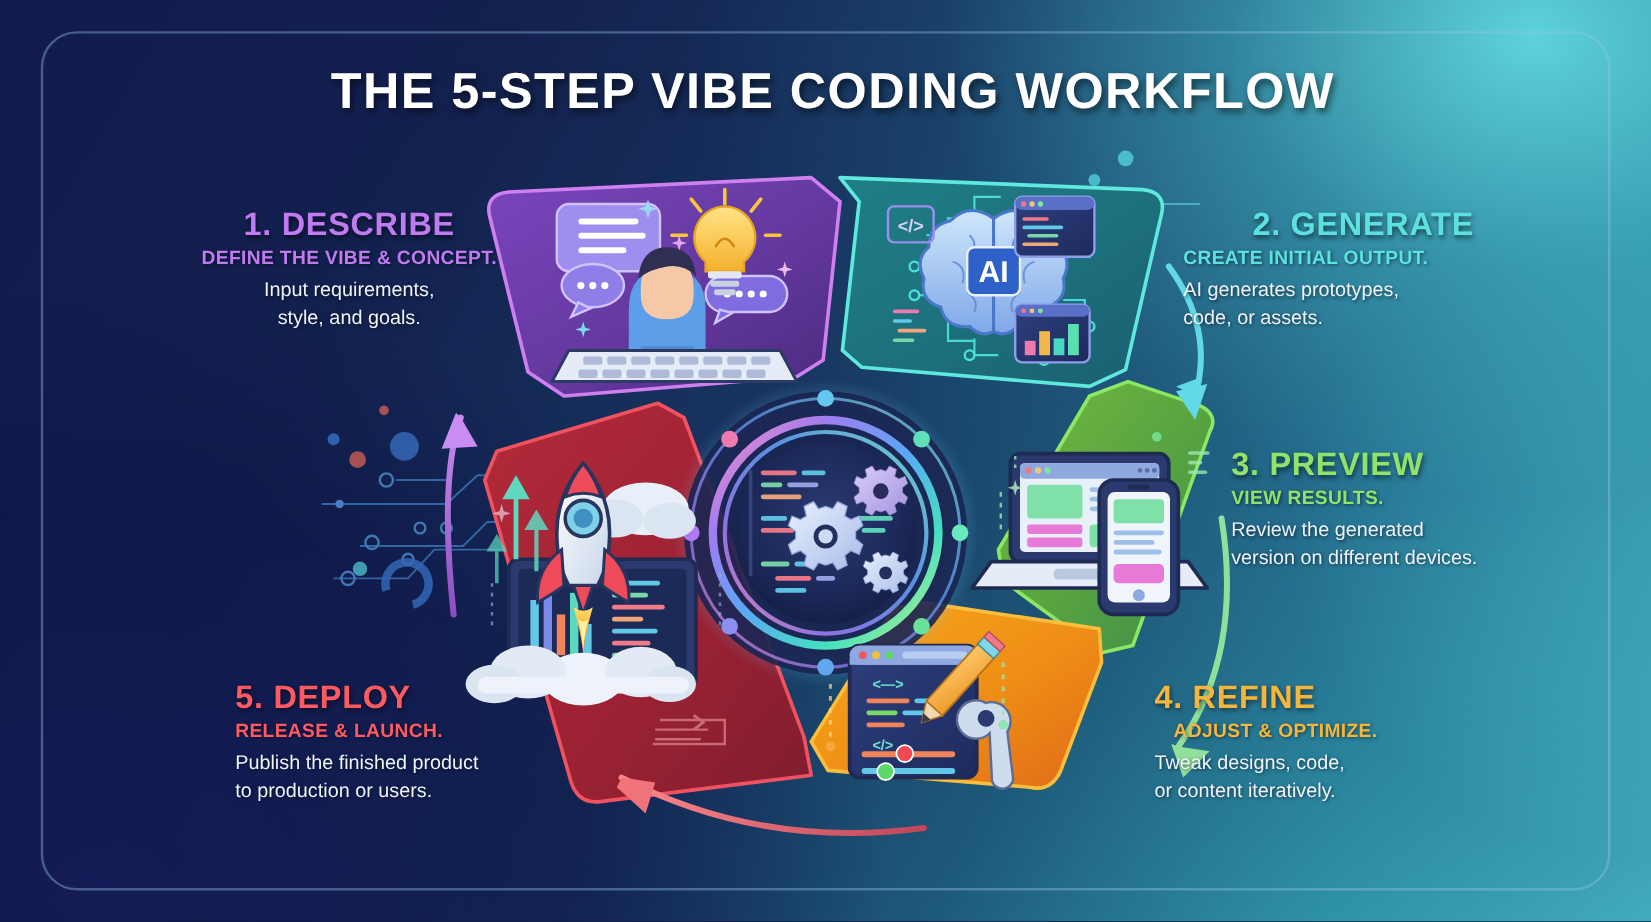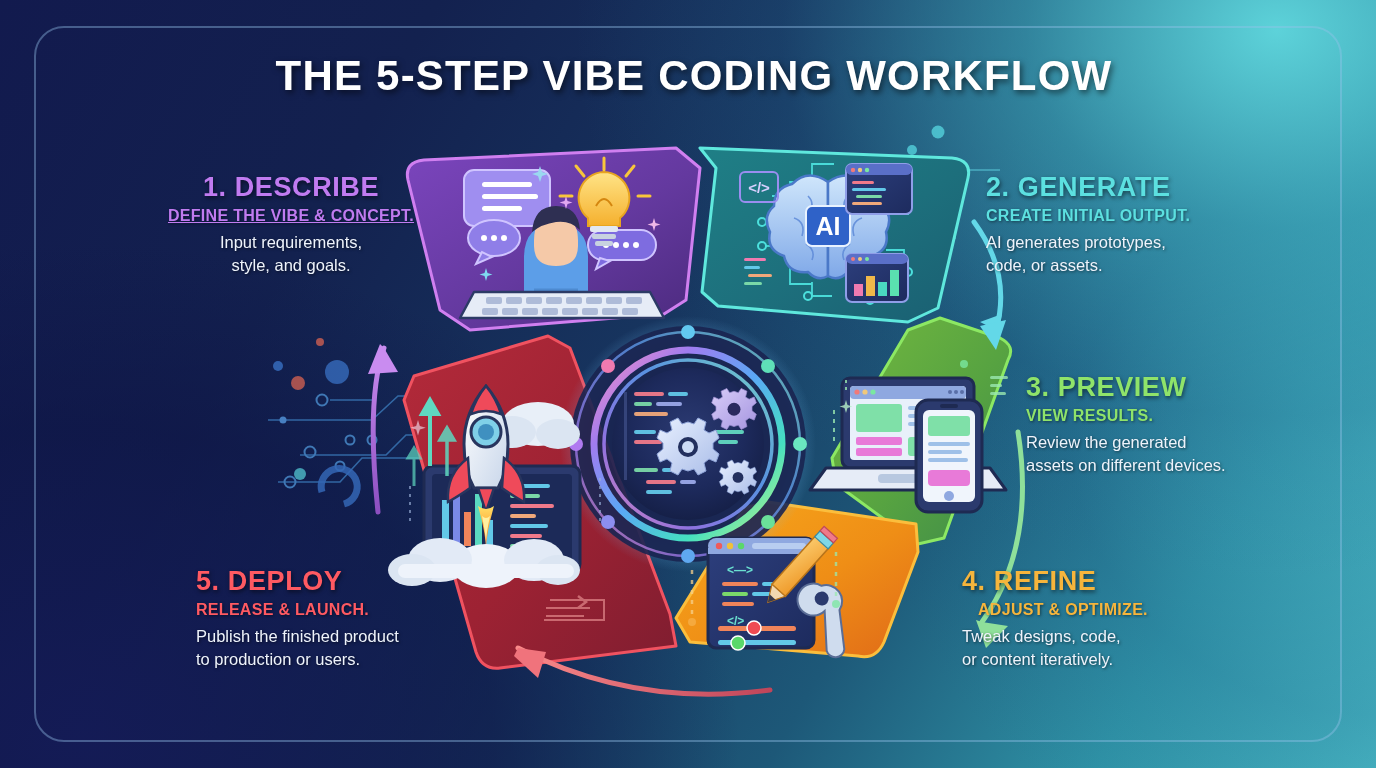--- a/index.html
+++ b/index.html
@@ -687,37 +687,37 @@
     </g>
 
     <g>
       <path d="M378 512 q-12 -114 6 -164" stroke="url(#arrowPurple)" stroke-width="5" fill="none" stroke-linecap="round"></path>
       <path d="M384 348 l14 24 l-30 2 l12 -30 z" fill="#c98cf0"></path>
     </g>
   </svg>
 
   <div class="step-text align-right" id="text-1">
     <div class="step-title" style="color: rgb(192, 123, 240);">1. DESCRIBE</div>
-    <div class="step-sub" style="color: rgb(192, 123, 240); text-decoration: underline;">DEFINE THE VIBE &amp; CONCEPT.</div>
+    <div class="step-sub" style="color: rgb(192, 123, 240);">DEFINE THE VIBE &amp; CONCEPT.</div>
     <div class="step-desc">Input requirements,
 style, and goals.</div>
   </div>
 
   <div class="step-text align-left" id="text-2">
-    <div class="step-title" style="color: rgb(92, 224, 224);">2. GENERATE</div>
+    <div class="step-title" style="color: rgb(92, 224, 224); text-align: center;">2. GENERATE</div>
     <div class="step-sub" style="color: rgb(92, 224, 224);">CREATE INITIAL OUTPUT.</div>
     <div class="step-desc">AI generates prototypes,
 code, or assets.</div>
   </div>
 
   <div class="step-text align-left" id="text-3">
     <div class="step-title" style="color: rgb(143, 227, 106);">3. PREVIEW</div>
     <div class="step-sub" style="color: rgb(143, 227, 106);">VIEW RESULTS.</div>
     <div class="step-desc">Review the generated
-assets on different devices.</div>
+version on different devices.</div>
   </div>
 
   <div class="step-text align-left" id="text-4">
     <div class="step-title" style="color: rgb(246, 181, 60);">4. REFINE</div>
     <div class="step-sub" style="color: rgb(246, 181, 60); margin-left: 16px;">ADJUST &amp; OPTIMIZE.</div>
     <div class="step-desc">Tweak designs, code,
 or content iteratively.</div>
   </div>
 
   <div class="step-text align-left" id="text-5">

